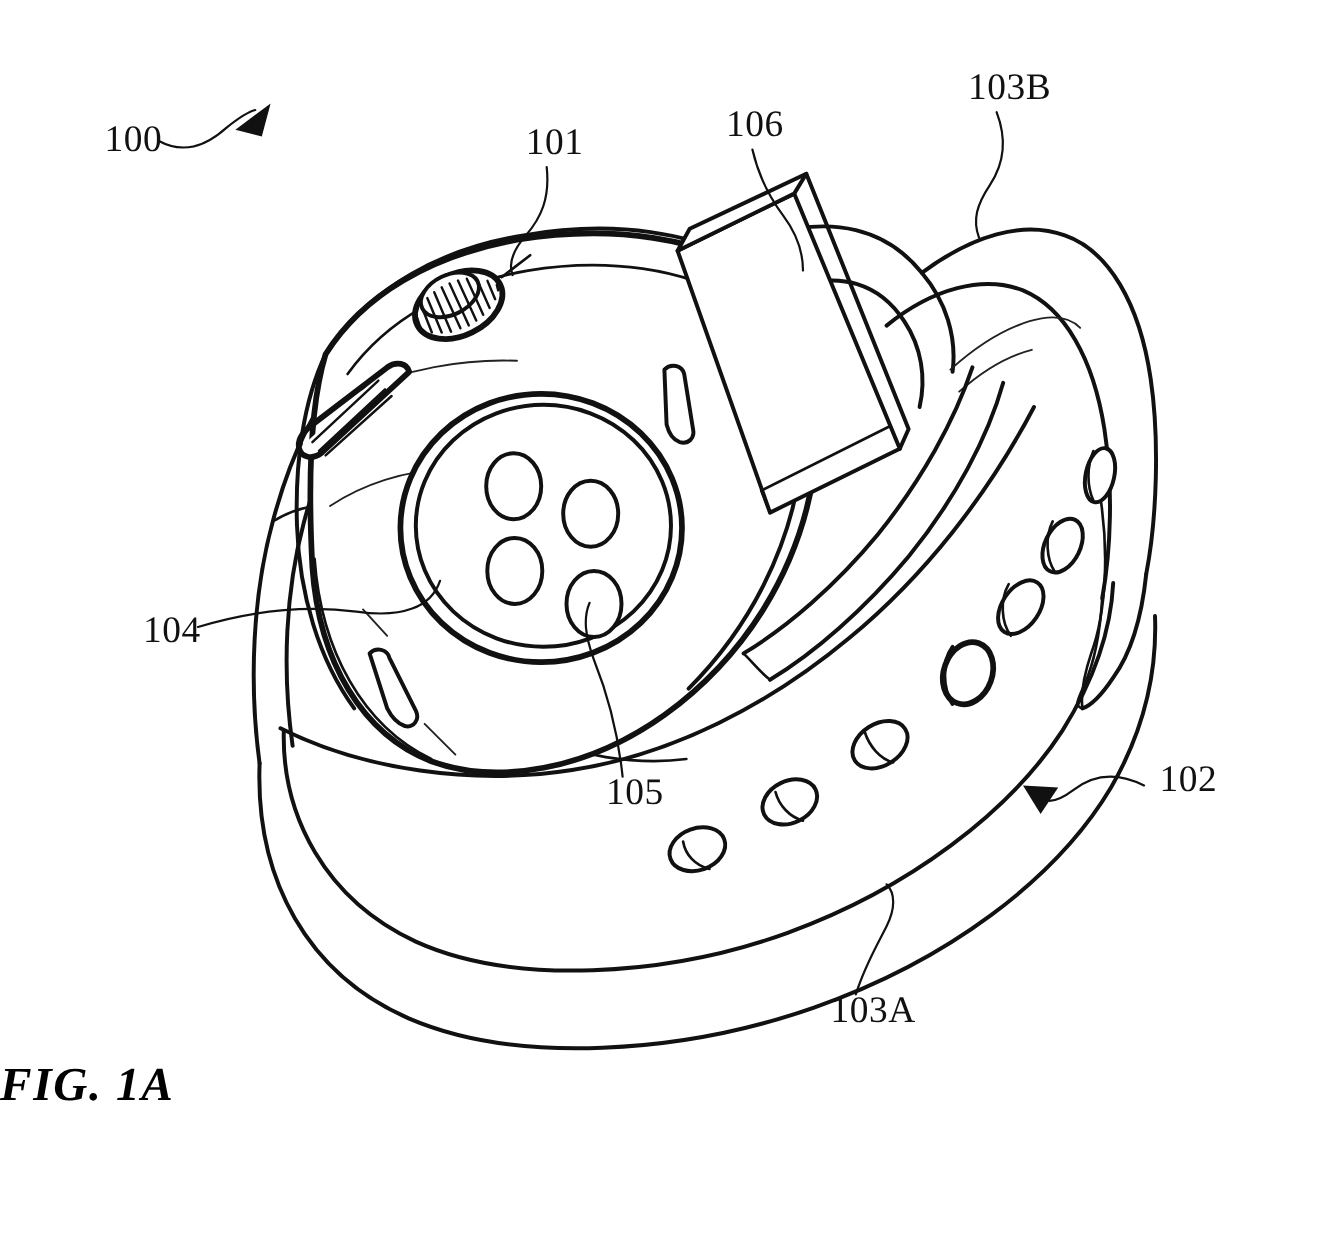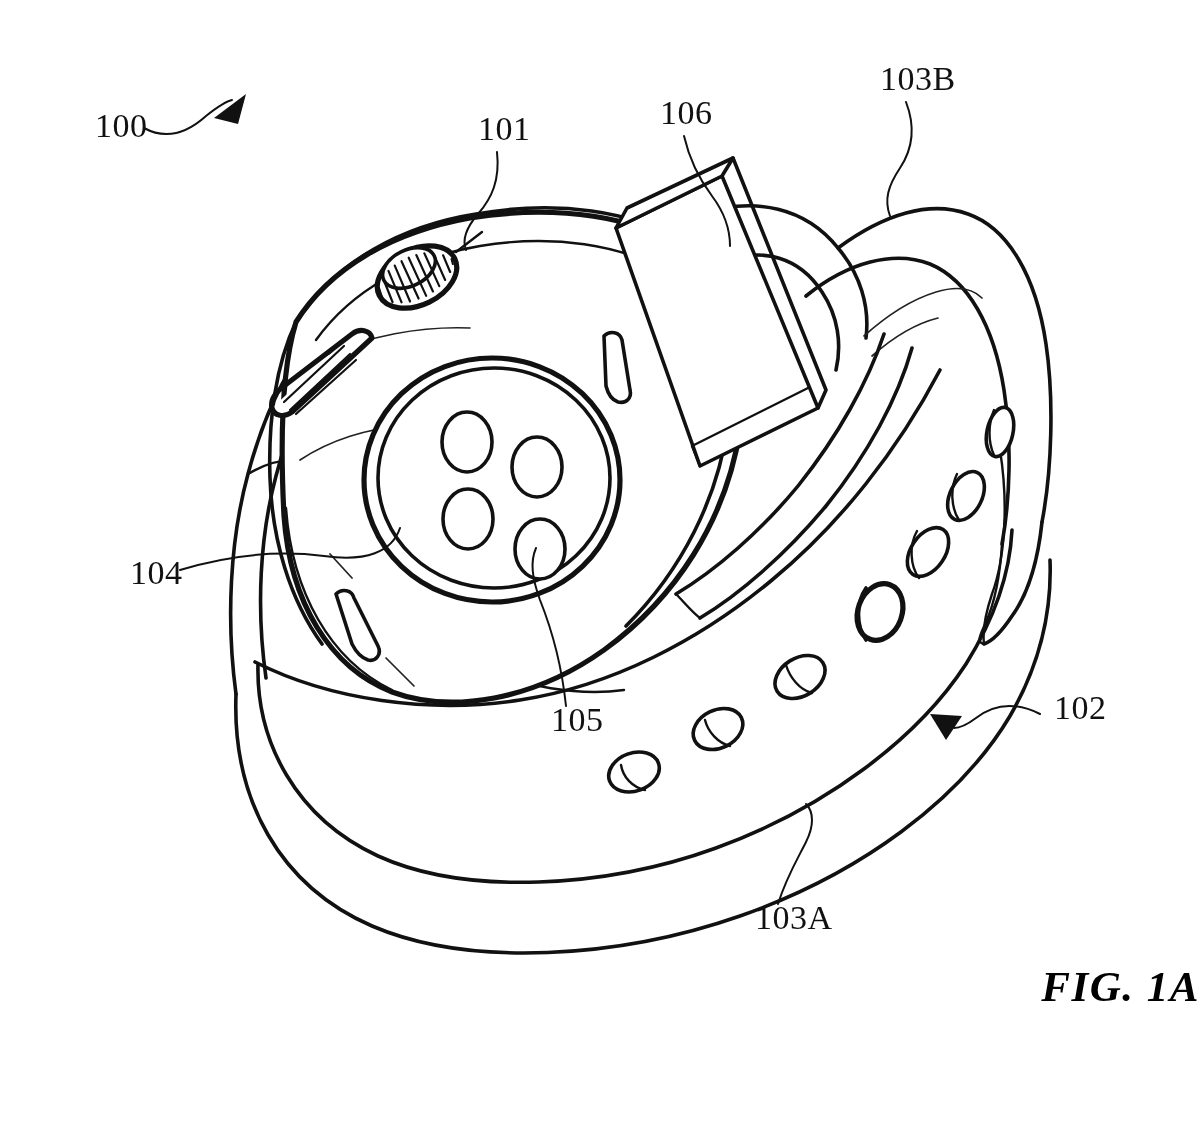--- a/index.html
+++ b/index.html
@@ -33,21 +33,21 @@
     font-family: "Liberation Serif", "DejaVu Serif", serif;
     font-size: 34px;
     letter-spacing: 0.5px;
     fill: #111111;
   }
   .fig-caption {
     position: absolute;
     left: 0;
     width: 1200px;
     top: 962px;
-    text-align: right;
+    text-align: left;
     font-family: "Liberation Serif", "DejaVu Serif", serif;
     font-style: italic;
     font-weight: bold;
     font-size: 43px;
     letter-spacing: 1.5px;
     color: #000000;
     user-select: none;
   }
   
   .outline-heavy { fill: none; stroke: #111111; stroke-width: 5.2; stroke-linecap: round; stroke-linejoin: round; }

